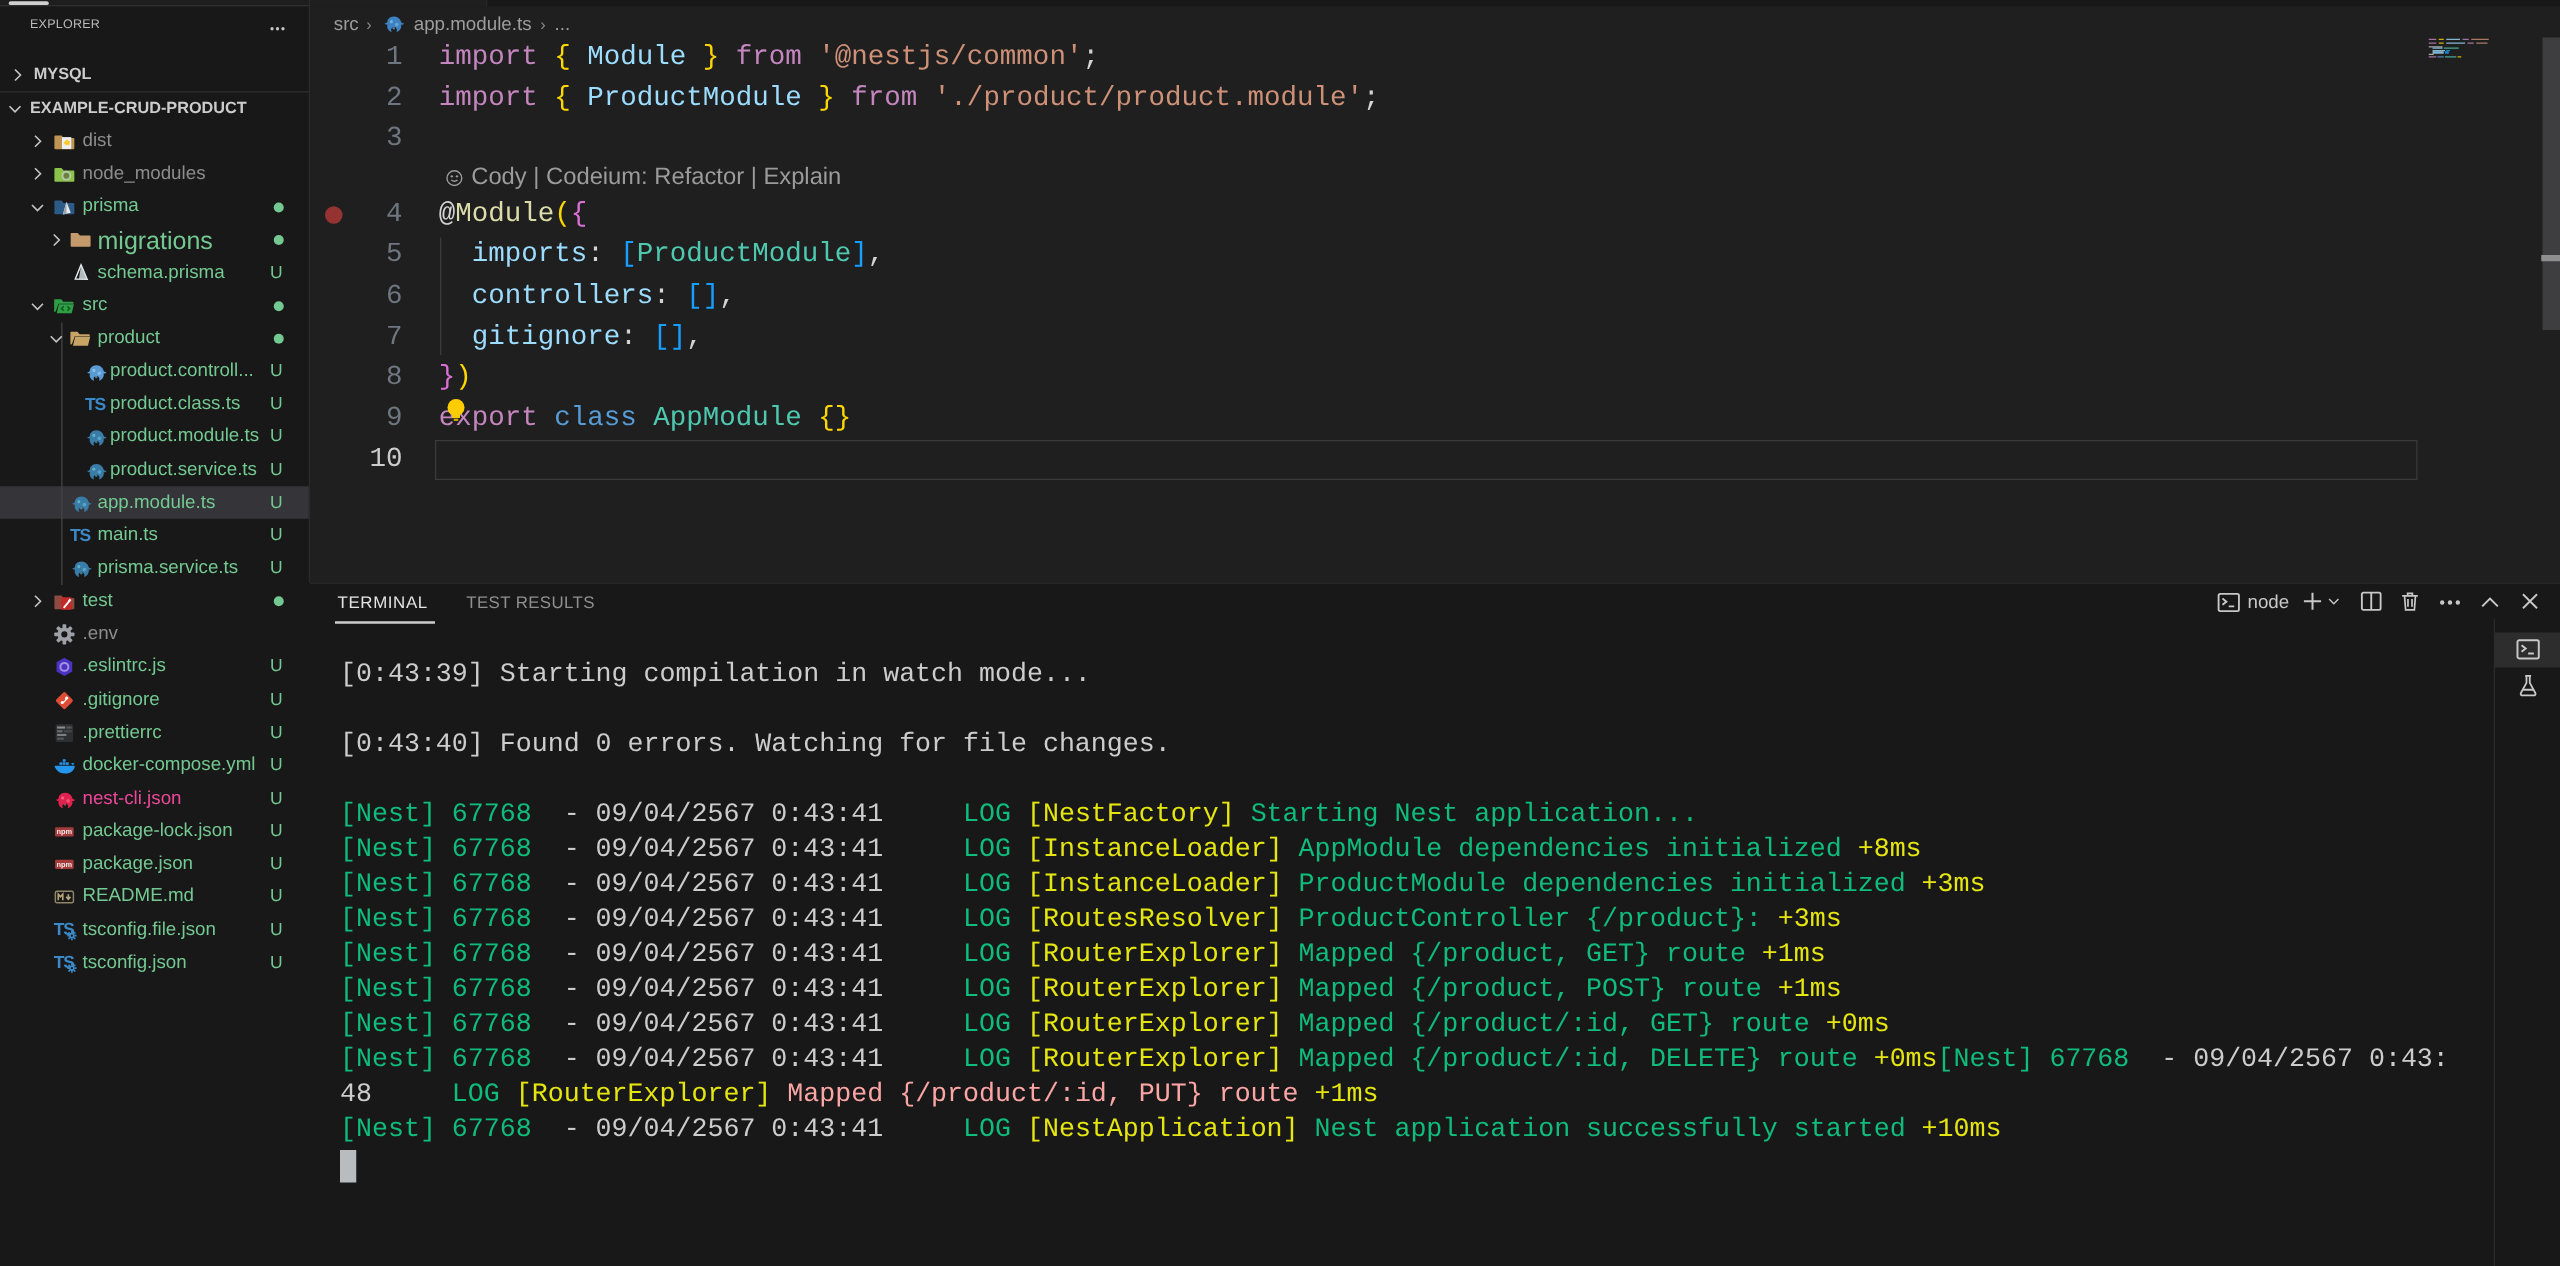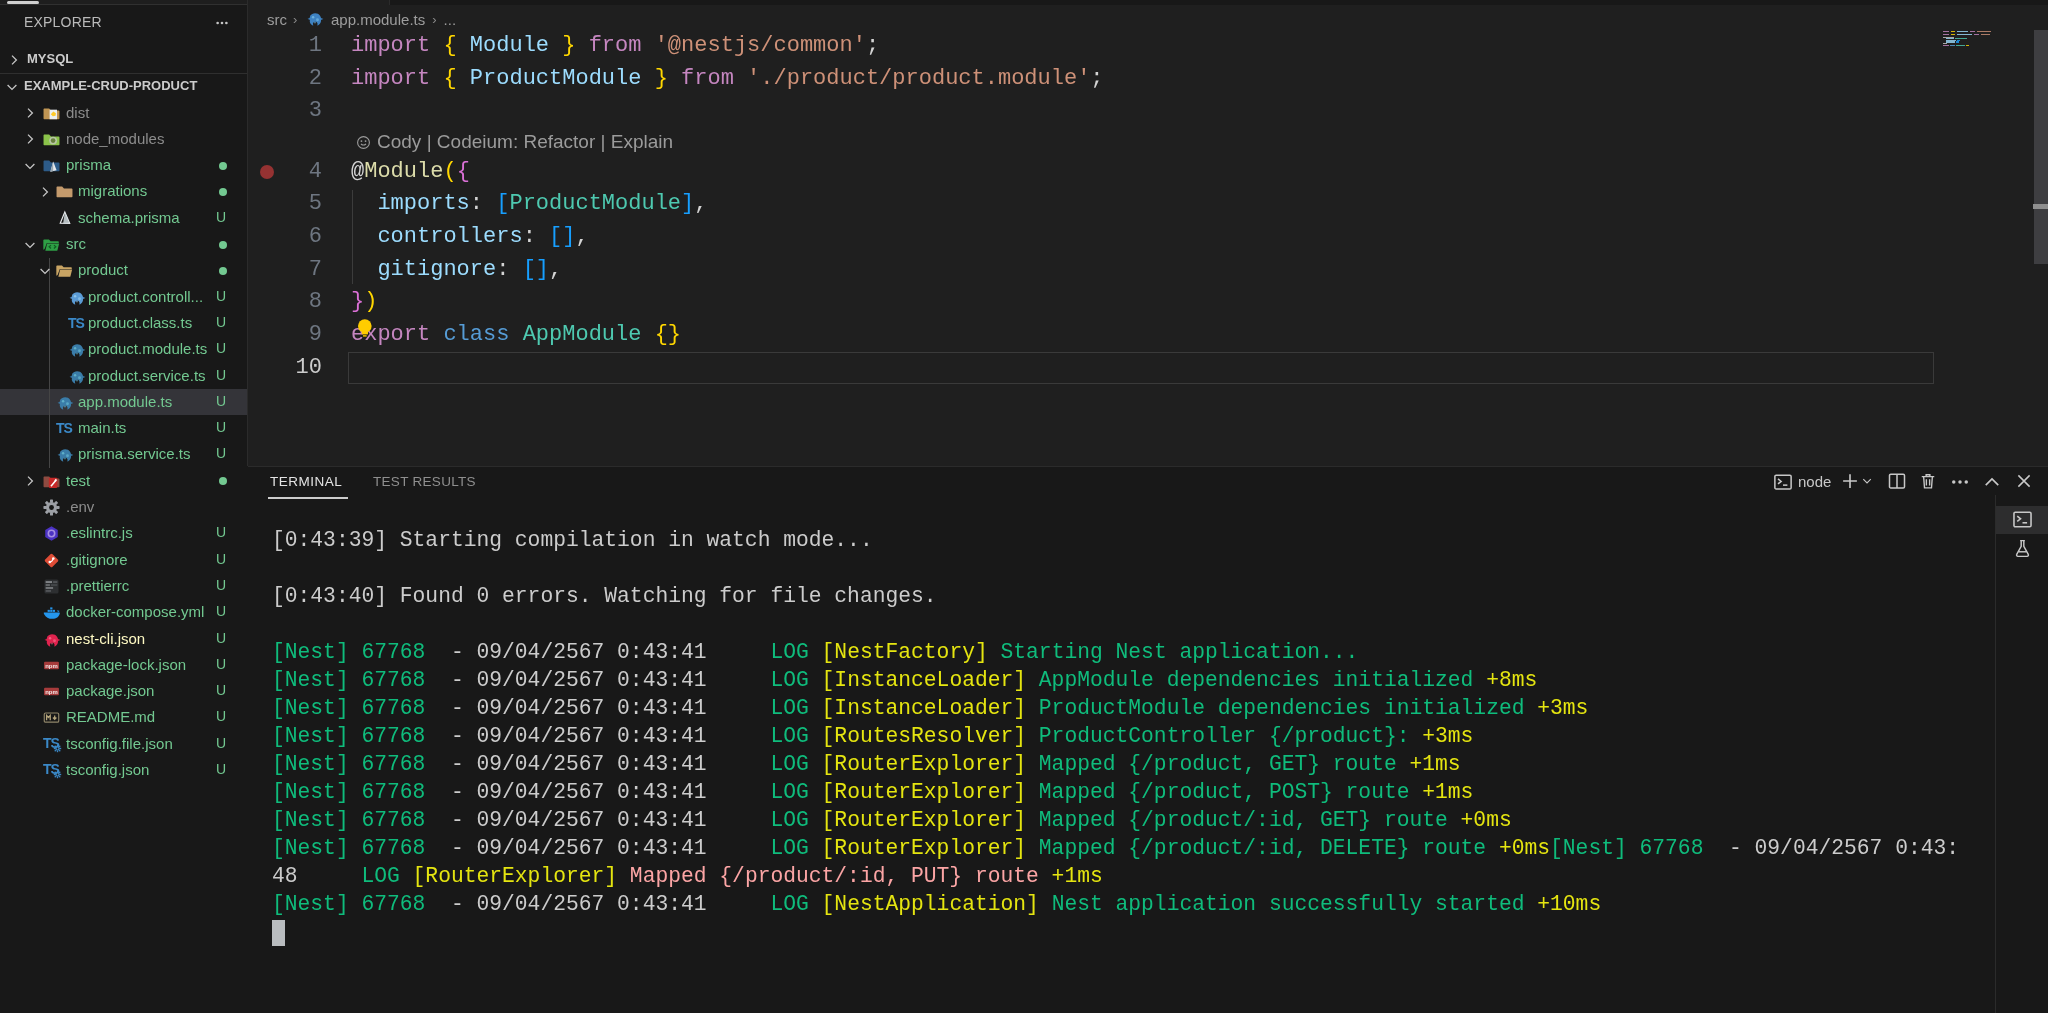--- a/index.html
+++ b/index.html
@@ -16,21 +16,21 @@
     <path d="M3.7 5.2c1-1.6 2.6-2.4 4.4-2.4 2 0 3.3.8 4.2 2 .7 1 .9 2.2 1.5 2.6.4.3 1 .4 1.5.2-.4.8-1.1 1.2-2 1.1.3 1.6-.3 3.1-1.6 4.2-.5.4-1.2.8-1.8.9.4-.8.5-1.6.1-2.3-.3-.7-1-1.1-1.8-1.1-.9 0-1.6.5-1.9 1.2-.3.8-.1 1.6.3 2.2-1.6-.3-2.9-1.6-3.2-3.2-.1-.7-.1-1.4.2-2-.9.2-1.7-.2-2.1-1 .6.1 1.2 0 1.6-.4.5-.5.5-1.2.6-2z" fill="#3E82C2"></path>
     <circle cx="6.3" cy="6.5" r="1.1" fill="#6cb2dd"></circle>
     <circle cx="10.2" cy="8.6" r="1.3" fill="#6cb2dd" opacity=".8"></circle>
     <circle cx="8" cy="11.2" r=".9" fill="#6cb2dd" opacity=".6"></circle>
   </svg>
 <div class="abs" style="left:331px;top:9px;height:20px;font-size:15px;color:#9d9d9d;display:flex;align-items:center">
     <span>app.module.ts</span>
     <span style="margin:0 7px;font-size:13px;color:#8a8a8a">›</span>
     <span>...</span>
   </div>
-<div class="abs" style="left:24px;top:14px;font-size:14px;color:#bababa;letter-spacing:.2px">EXPLORER</div>
+<div class="abs" style="left:24px;top:14px;font-size:10px;color:#bababa;letter-spacing:.2px">EXPLORER</div>
 <svg class="abs" style="left:213px;top:16px" width="18" height="14" viewBox="0 0 16 16">
     <g fill="#c5c5c5">
       <circle cx="3" cy="8" r="1.5"></circle>
       <circle cx="8" cy="8" r="1.5"></circle>
       <circle cx="13" cy="8" r="1.5"></circle>
     </g>
   </svg>
 <svg class="abs" style="left:6px;top:52px" width="16" height="16" viewBox="0 0 16 16">
     <path d="M6 3.6l4.4 4.4L6 12.4" stroke="#c5c5c5" stroke-width="1.3" fill="none"></path>
   </svg>
@@ -69,21 +69,21 @@
     <path d="M9.6 4.2l-2.7 9.6 2.7-.6z" fill="#9aa7b0"></path>
   </svg>
 <div class="abs" style="left:66px;top:156.1px;font-size:15px;color:#73C991;white-space:nowrap">prisma</div>
 <div class="abs" style="left:219px;top:161.6px;width:8px;height:8px;border-radius:50%;background:#73C991"></div>
 <svg class="abs" style="left:37px;top:183.9px" width="16" height="16" viewBox="0 0 16 16">
     <path d="M6 3.6l4.4 4.4L6 12.4" stroke="#c5c5c5" stroke-width="1.3" fill="none"></path>
   </svg>
 <svg class="abs" style="left:56px;top:183.4px" width="17" height="17" viewBox="0 0 16 16">
     <path d="M1.2 3.2h4.6l1.7 1.9h7.3c.4 0 .7.3.7.7v7c0 .4-.3.7-.7.7H1.2c-.4 0-.7-.3-.7-.7V3.9c0-.4.3-.7.7-.7z" fill="#C49A6C"></path>
   </svg>
-<div class="abs" style="left:78px;top:182.4px;font-size:15px;color:#73C991;white-space:nowrap">migrations</div>
+<div class="abs" style="left:78px;top:182.4px;font-size:20px;color:#73C991;white-space:nowrap">migrations</div>
 <div class="abs" style="left:219px;top:187.9px;width:8px;height:8px;border-radius:50%;background:#73C991"></div>
 <svg class="abs" style="left:56px;top:209.7px" width="17" height="17" viewBox="0 0 16 16">
     <path d="M8.3 1.8l4.6 10.8-8.9-.1z" fill="none" stroke="#e8eaed" stroke-width="1.1"></path>
     <path d="M8.3 1.8l-1.6 10.9 6.2-.1z" fill="#cfd8dc" opacity=".85"></path>
   </svg>
 <div class="abs" style="left:78px;top:208.7px;font-size:15px;color:#73C991;white-space:nowrap">schema.prisma</div>
 <div class="abs" style="left:216px;top:208.7px;font-size:14px;color:#73C991">U</div>
 <svg class="abs" style="left:22px;top:236.5px" width="16" height="16" viewBox="0 0 16 16">
     <path d="M3.6 6l4.4 4.4L12.4 6" stroke="#c5c5c5" stroke-width="1.3" fill="none"></path>
   </svg>
@@ -209,21 +209,21 @@
     </g>
   </svg>
 <div class="abs" style="left:66px;top:603.2px;font-size:15px;color:#73C991;white-space:nowrap">docker-compose.yml</div>
 <div class="abs" style="left:216px;top:603.2px;font-size:14px;color:#73C991">U</div>
 <svg class="abs" style="left:43px;top:630.5px" width="18" height="18" viewBox="0 0 16 16">
     <path d="M3.7 5.2c1-1.6 2.6-2.4 4.4-2.4 2 0 3.3.8 4.2 2 .7 1 .9 2.2 1.5 2.6.4.3 1 .4 1.5.2-.4.8-1.1 1.2-2 1.1.3 1.6-.3 3.1-1.6 4.2-.5.4-1.2.8-1.8.9.4-.8.5-1.6.1-2.3-.3-.7-1-1.1-1.8-1.1-.9 0-1.6.5-1.9 1.2-.3.8-.1 1.6.3 2.2-1.6-.3-2.9-1.6-3.2-3.2-.1-.7-.1-1.4.2-2-.9.2-1.7-.2-2.1-1 .6.1 1.2 0 1.6-.4.5-.5.5-1.2.6-2z" fill="#E0234E"></path>
     <circle cx="6.3" cy="6.5" r="1.1" fill="#f2607f"></circle>
     <circle cx="10.2" cy="8.6" r="1.3" fill="#f2607f" opacity=".8"></circle>
     <circle cx="8" cy="11.2" r=".9" fill="#f2607f" opacity=".6"></circle>
   </svg>
-<div class="abs" style="left:66px;top:629.5px;font-size:15px;color:#fef9c3;white-space:nowrap">nest-cli.json</div>
+<div class="abs" style="left:66px;top:629.5px;font-size:15px;color:#ec4899;white-space:nowrap">nest-cli.json</div>
 <div class="abs" style="left:216px;top:629.5px;font-size:14px;color:#73C991">U</div>
 <svg class="abs" style="left:43px;top:656.8000000000001px" width="17" height="17" viewBox="0 0 16 16">
     <rect x="1" y="4.5" width="14" height="7" rx="1" fill="#A63B3B"></rect>
     <text x="8" y="9.9" font-size="5.6" font-weight="bold" fill="#f3e6e6" text-anchor="middle" font-family="Liberation Sans">npm</text>
   </svg>
 <div class="abs" style="left:66px;top:655.8px;font-size:15px;color:#73C991;white-space:nowrap">package-lock.json</div>
 <div class="abs" style="left:216px;top:655.8px;font-size:14px;color:#73C991">U</div>
 <svg class="abs" style="left:43px;top:683.1px" width="17" height="17" viewBox="0 0 16 16">
     <rect x="1" y="4.5" width="14" height="7" rx="1" fill="#A63B3B"></rect>
     <text x="8" y="9.9" font-size="5.6" font-weight="bold" fill="#f3e6e6" text-anchor="middle" font-family="Liberation Sans">npm</text>

